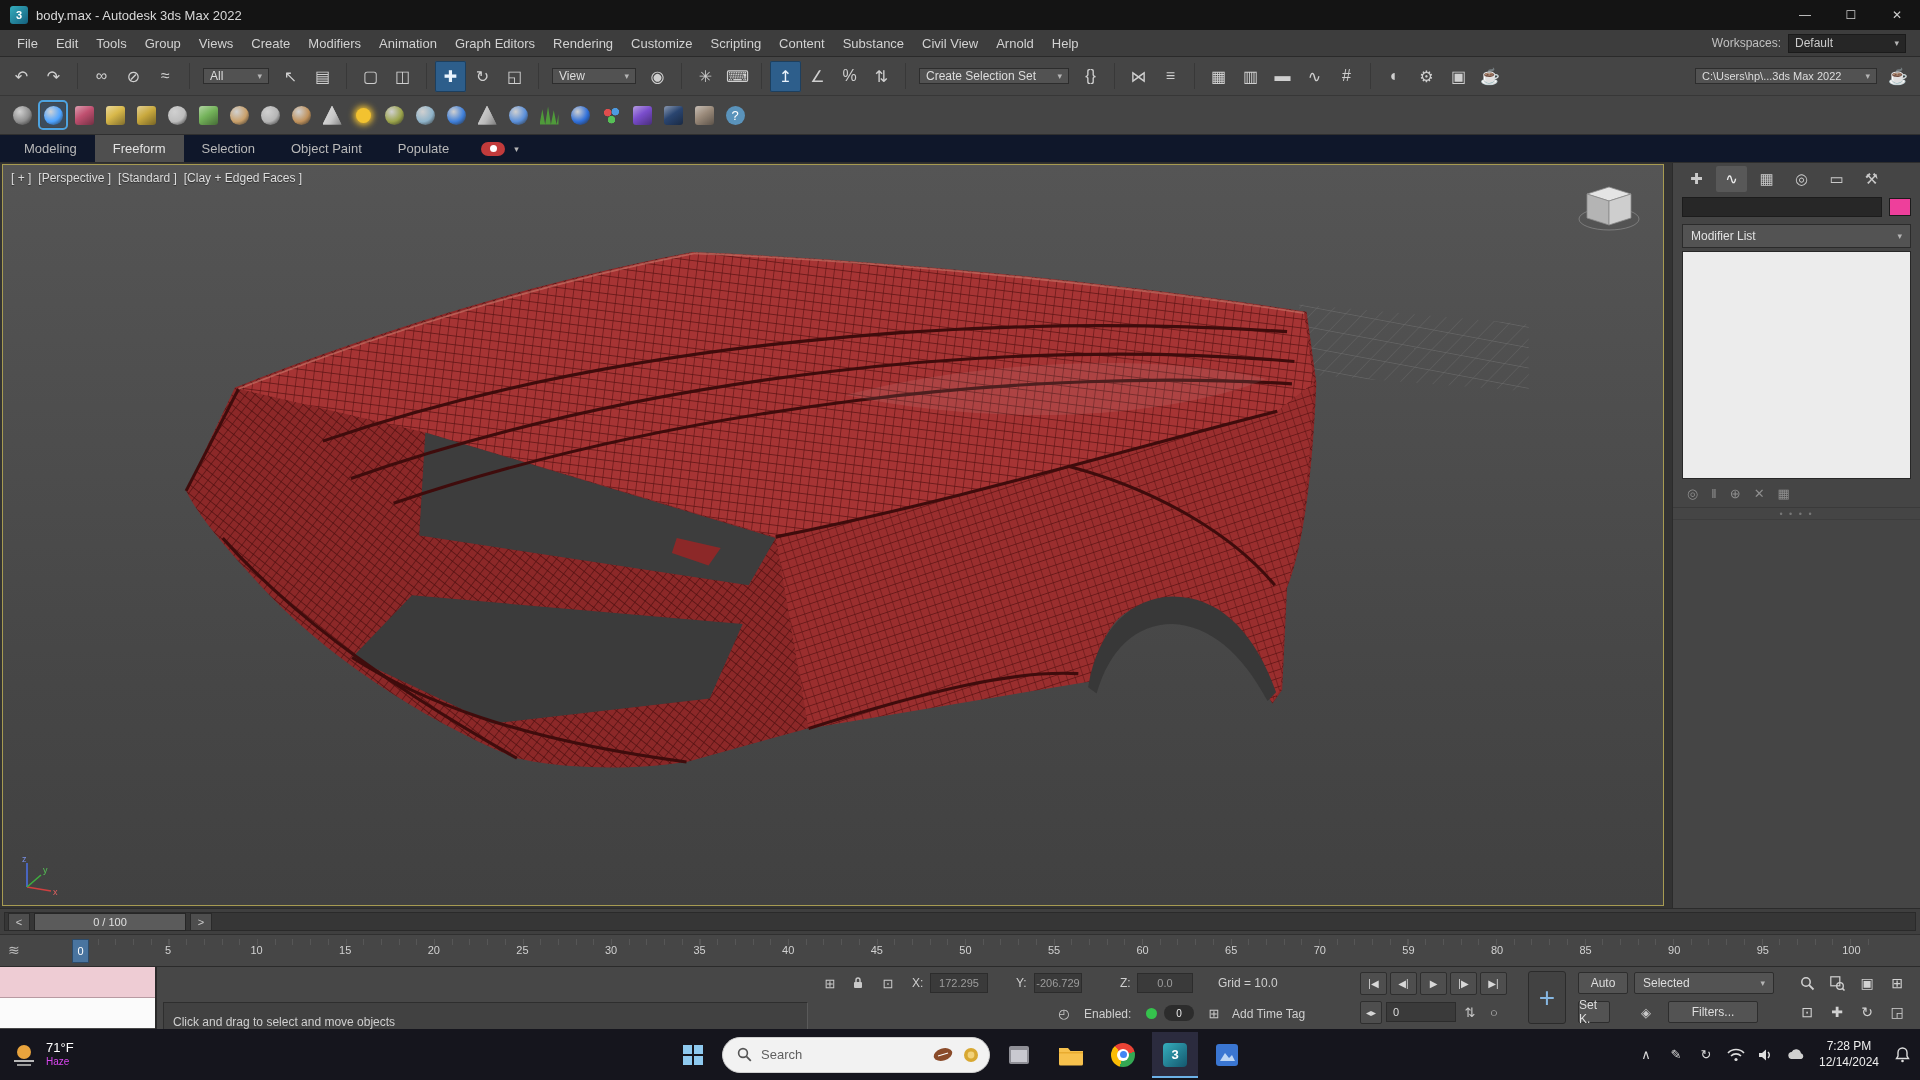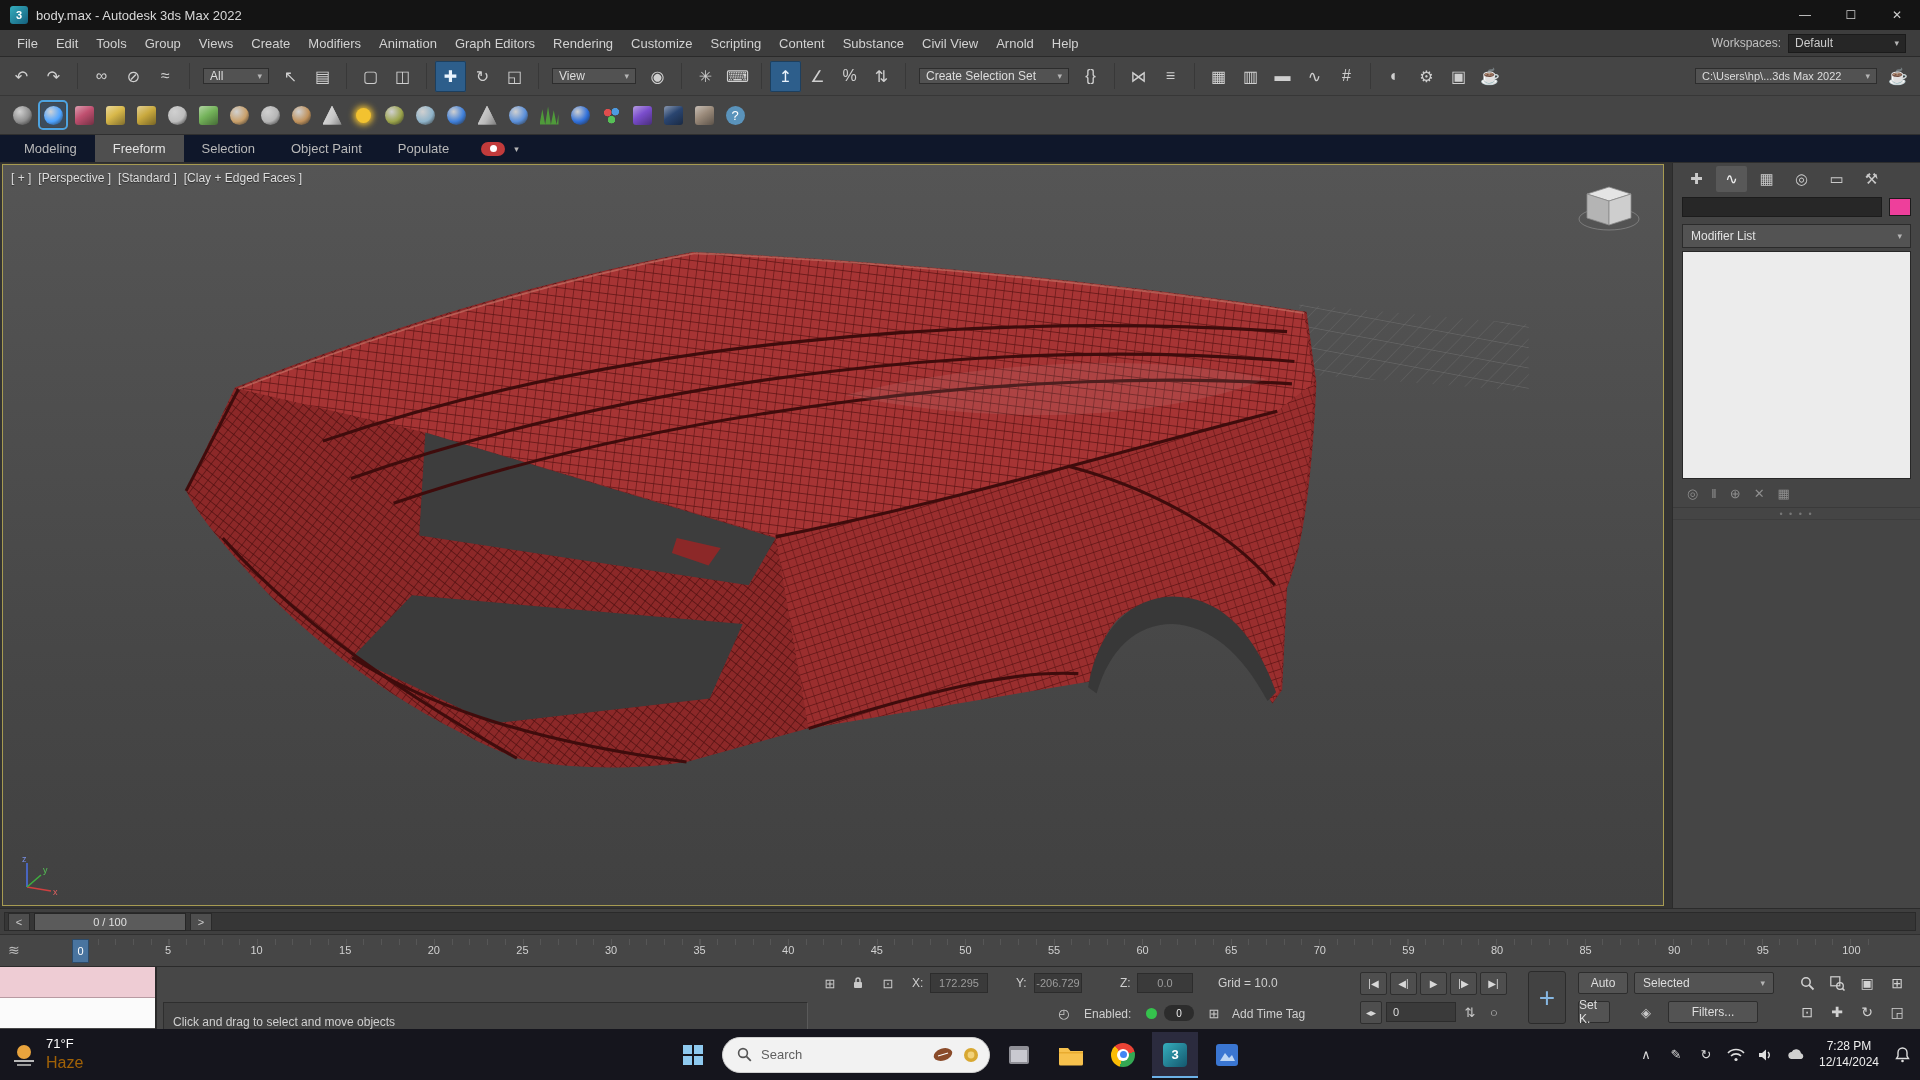--- a/index.html
+++ b/index.html
@@ -523,21 +523,21 @@
 
 <div class="taskbar" data-name="windows-taskbar">
   <div class="tk-weather" data-name="weather-widget">
     <svg width="28" height="28" data-name="haze-weather-icon">
       <circle cx="14" cy="11" r="7" fill="#e8a33d"></circle>
       <line x1="4" y1="20" x2="24" y2="20" stroke="#b9b9b9" stroke-width="2"></line>
       <line x1="7" y1="24" x2="21" y2="24" stroke="#9a9a9a" stroke-width="2"></line>
     </svg>
     <div style="line-height:1.25;">
       <div style="color:#fff;font-size:13px;" data-name="weather-temperature">71°F</div>
-      <div style="color:#a16207;font-size:16px;" data-name="weather-condition">Haze</div>
+      <div style="color:#d946ef;font-size:10px;" data-name="weather-condition">Haze</div>
     </div>
   </div>
 
   <div class="tk-center">
     <div class="tk-app" data-name="start-button">
       <svg width="22" height="22" data-name="windows-logo-icon">
         <rect x="1" y="1" width="9" height="9" fill="#8ec9ef"></rect>
           <rect x="12" y="1" width="9" height="9" fill="#8ec9ef"></rect>
         <rect x="1" y="12" width="9" height="9" fill="#8ec9ef"></rect>
           <rect x="12" y="12" width="9" height="9" fill="#8ec9ef"></rect>

